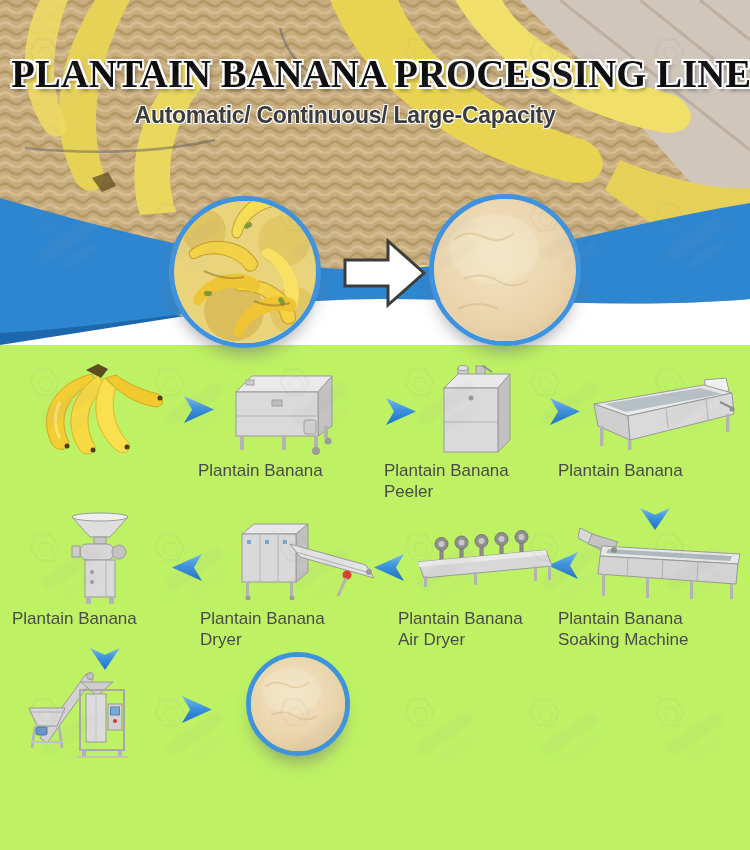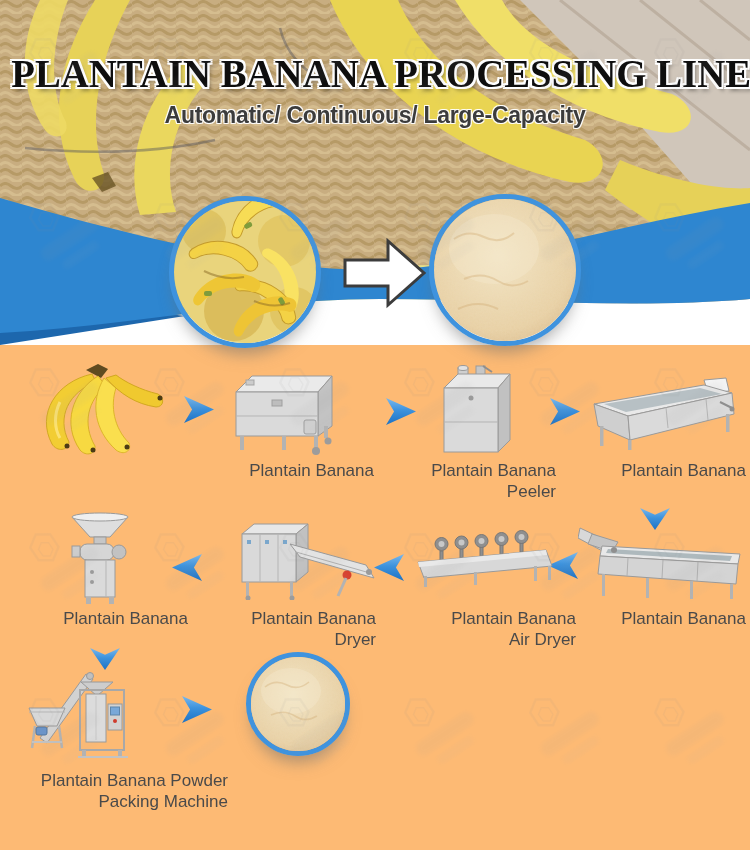--- a/index.html
+++ b/index.html
@@ -1,38 +1,38 @@
 <!DOCTYPE html>
 <html style="--accent: #2e86d0; --circle-border: #3f93de; --label-text: #4a4a4a;"><head>
 <meta charset="utf-8">
 <style>
   html,body{margin:0;padding:0;background:#ffffff;}
-  .stage{position:relative;width:750px;height:850px;overflow:hidden;background:#fdba74;
+  .stage{position:relative;width:750px;height:850px;overflow:hidden;background:#bef264;
          font-family:"Liberation Sans",sans-serif;}
   
   .hero-photo{position:absolute;left:0;top:0;z-index:1;}
   .wave{position:absolute;left:0;top:0;z-index:2;}
   .band{fill:var(--accent,#2e86d0);}
   .hero-title{position:absolute;left:0;top:50px;width:750px;text-align:center;z-index:3;
     font-family:"Liberation Serif",serif;font-weight:bold;font-size:40px;color:#0e0e0e;
     white-space:nowrap;letter-spacing:0;transform:scaleX(.97);
     text-shadow:-2px -2px 0 #fff,2px -2px 0 #fff,-2px 2px 0 #fff,2px 2px 0 #fff,
                 0 -2px 0 #fff,0 2px 0 #fff,-2px 0 0 #fff,2px 0 0 #fff,3px 4px 4px rgba(0,0,0,.35);}
-  .hero-subtitle{position:absolute;left:0;top:102px;width:750px;text-align:center;z-index:3;
+  .hero-subtitle{position:absolute;left:0;top:102px;width:690px;text-align:center;z-index:3;
     font-weight:bold;font-size:23px;color:#3c3c3c;letter-spacing:-.3px;white-space:nowrap;
     text-shadow:-1px -1px 0 rgba(255,255,255,.9),1px -1px 0 rgba(255,255,255,.9),
                 -1px 1px 0 rgba(255,255,255,.9),1px 1px 0 rgba(255,255,255,.9);}
   .circle{position:absolute;border-radius:50%;overflow:hidden;z-index:4;
     border:5px solid var(--circle-border,#3f93de);
     box-shadow:0 12px 16px -6px rgba(110,110,110,.55);}
   .circle svg{display:block;}
   .block-arrow{position:absolute;z-index:4;}
   
   .machine,.farrow{position:absolute;z-index:5;}
-  .label{position:absolute;z-index:5;text-align:right;color:var(--label-text,#4a4a4a);
+  .label{position:absolute;z-index:5;text-align:left;color:var(--label-text,#4a4a4a);
          font-size:17px;line-height:21px;}
   .wm{position:absolute;left:0;top:0;z-index:50;opacity:.07;pointer-events:none;}
 </style>
 </head>
 <body>
 
 <div class="stage">
 
   <svg width="0" height="0" style="position:absolute">
     <defs>
@@ -333,20 +333,21 @@
   <div class="label" style="left:200px;top:608px;width:176px">
     <div>Plantain Banana</div>
     <div>Dryer</div>
   </div>
   <div class="label" style="left:398px;top:608px;width:178px">
     <div>Plantain Banana</div>
     <div>Air Dryer</div>
   </div>
   <div class="label" style="left:558px;top:608px;width:188px">
     <div>Plantain Banana</div>
+    <div>Soaking Machine</div>
   </div>
 
   <svg class="farrow" style="left:90px;top:648px" width="30" height="22" viewBox="0 0 48 36" preserveAspectRatio="none">
     <polygon points="0,0 24,36 48,0 24,11" fill="url(#arrowGrad)"></polygon>
   </svg>
 
   <svg class="machine" style="left:24px;top:666px" width="118" height="92" viewBox="0 0 118 92">
     <polygon points="16,72 62,8 69,13 23,77" fill="#d2d2d2" stroke="#9a9a9a"></polygon>
     <circle cx="66" cy="10" r="3.5" fill="#c0c0c0" stroke="#9a9a9a"></circle>
     <polygon points="5,42 41,42 33,60 13,60" fill="#d8d8d8" stroke="#9a9a9a"></polygon>
@@ -376,22 +377,18 @@
       <rect width="94" height="94" fill="url(#powderGrad)"></rect>
       <rect width="94" height="94" filter="url(#grainF)" opacity=".5"></rect>
       <ellipse cx="40" cy="34" rx="30" ry="23" fill="#f6ecd2" opacity=".35"></ellipse>
       <g stroke="#cda76e" stroke-width="1.6" fill="none" opacity=".35">
         <path d="M14,30 q10,-8 22,-2 q11,6 22,-3"></path>
           <path d="M20,58 q13,-6 24,1 q10,7 22,0"></path>
       </g>
     </svg>
   </div>
 
-  <div class="label" style="left:2px;top:770px;width:226px">
-    <div>Plantain Banana Powder</div>
-    <div>Packing Machine</div>
-  </div>
 
   <svg class="wm" width="750" height="850">
     <rect width="750" height="850" fill="url(#wmPat)"></rect>
   </svg>
 
 </div>
 
 </body></html>

